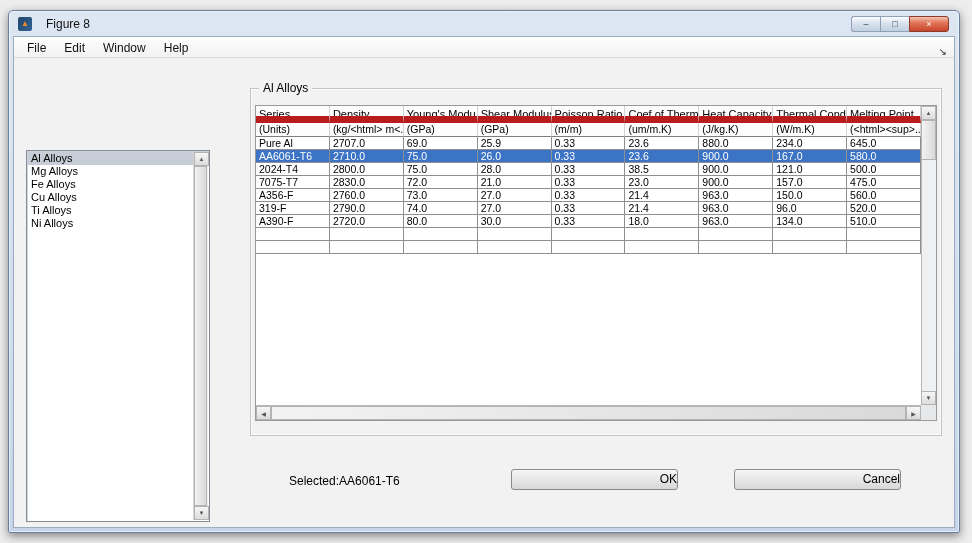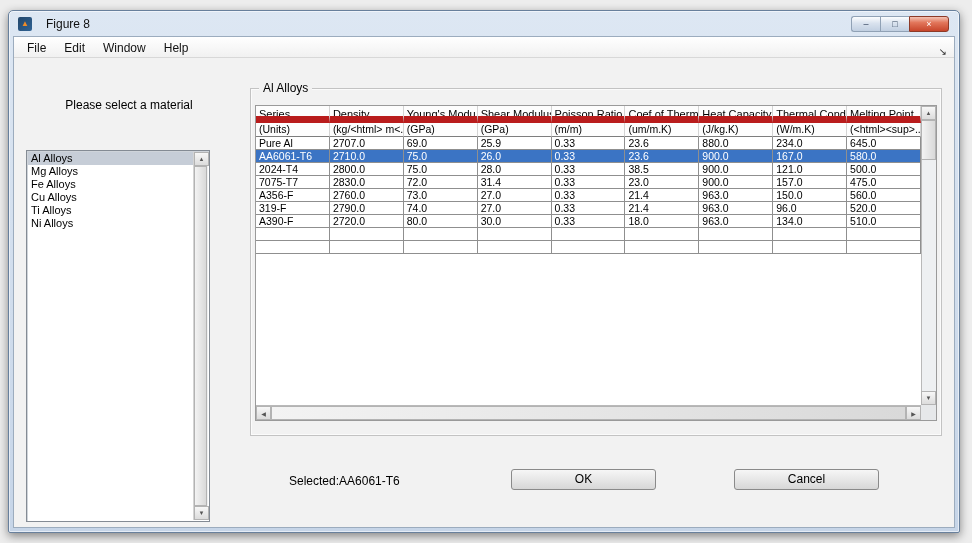--- a/index.html
+++ b/index.html
@@ -101,24 +101,24 @@
   .tbl-hscroll .left { left:0; }
   .tbl-hscroll .right { right:0; }
   .tbl-hscroll .sb-thumb { left:15px; right:15px; top:0; height:14px; }
   .tbl-corner { position:absolute; right:0; bottom:0; width:15px; height:15px; background:#e6e8ea; }
 
   .listbox .sb-thumb { left:0; top:14px; bottom:14px; width:13px; }
 
   
   .selected-line { position:absolute; left:275px; top:416px; font-size:12px;
                    display:flex; color:#000; }
-  .btn { position:absolute; top:411px; width:145px; height:21px;
+  .btn { position:absolute; top:411px; width:167px; height:21px;
          border:1px solid #8a8a8a; border-radius:3px; font-size:12px; color:#000;
          background:linear-gradient(#f6f6f6,#e4e4e4 60%,#d7d7d7);
-         text-align:center; line-height:19px; cursor:default; }
+         text-align:right; line-height:19px; cursor:default; }
   .btn.ok { left:497px; }
   .btn.cancel { left:720px; }
 </style>
 </head>
 <body>
 
 <div class="window">
 
   <div class="titlebar">
     <span class="title-icon">▲</span>
@@ -137,21 +137,20 @@
           <div class="menu-item">File</div>
           <div class="menu-item">Edit</div>
           <div class="menu-item">Window</div>
           <div class="menu-item">Help</div>
         </div>
       <span class="dock-icon">↘</span>
     </div>
 
     <div class="content">
 
-      <div class="prompt">Please select a material</div>
 
       <div class="listbox">
         <div class="list-viewport">
             <div class="list-item selected">Al Alloys</div>
             <div class="list-item">Mg Alloys</div>
             <div class="list-item">Fe Alloys</div>
             <div class="list-item">Cu Alloys</div>
             <div class="list-item">Ti Alloys</div>
             <div class="list-item">Ni Alloys</div>
           </div>
@@ -220,21 +219,21 @@
                   <div class="cell">0.33</div>
                   <div class="cell">38.5</div>
                   <div class="cell">900.0</div>
                   <div class="cell">121.0</div>
                   <div class="cell">500.0</div>
                 </div>
                 <div class="trow">
                   <div class="cell">7075-T7</div>
                   <div class="cell">2830.0</div>
                   <div class="cell">72.0</div>
-                  <div class="cell">31.4</div>
+                  <div class="cell">21.0</div>
                   <div class="cell">0.33</div>
                   <div class="cell">23.0</div>
                   <div class="cell">900.0</div>
                   <div class="cell">157.0</div>
                   <div class="cell">475.0</div>
                 </div>
                 <div class="trow">
                   <div class="cell">A356-F</div>
                   <div class="cell">2760.0</div>
                   <div class="cell">73.0</div>

